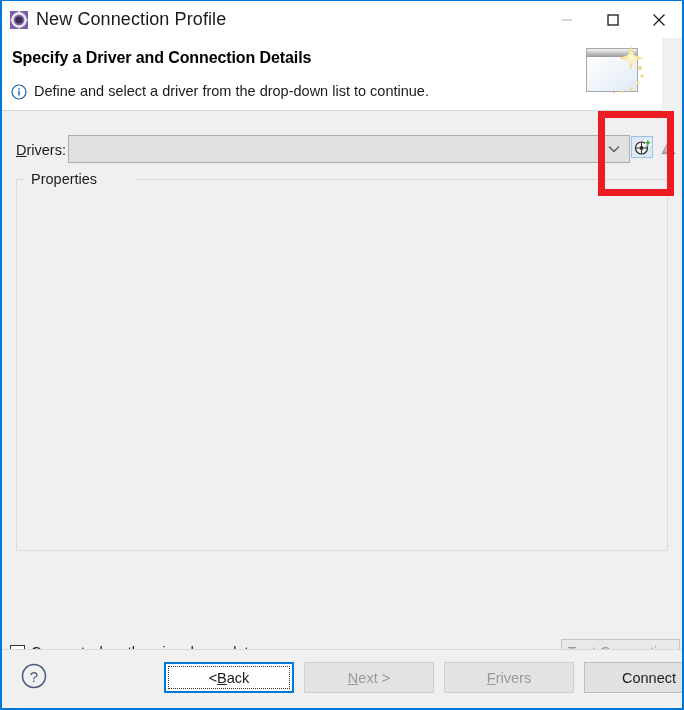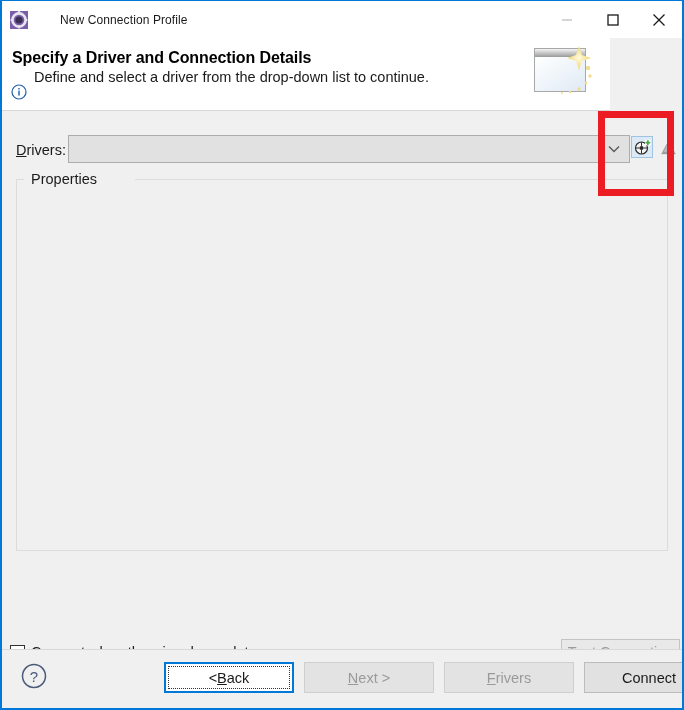--- a/index.html
+++ b/index.html
@@ -40,67 +40,66 @@
   }
   .title-icon {
     width: 18px;
     height: 18px;
     margin-left: 8px;
     margin-right: 8px;
     flex: 0 0 auto;
     position: relative;
   }
   .title-text {
-    font-size: 12px;
+    font-size: 18px;
     color: #1a1a1a;
     letter-spacing: 0.1px;
     white-space: nowrap;
-    margin-left: 24px;
   }
   .win-buttons {
     position: absolute;
     right: 0; top: 0;
     height: 37px;
     display: flex;
   }
   .win-btn {
     width: 46px;
     height: 37px;
     display: flex;
     align-items: center;
     justify-content: center;
   }
   .win-btn svg { display:block; }
 
   
   .header {
     position: absolute;
     left: 0; top: 37px;
-    width: 608px;
+    width: 660px;
     height: 73px;
     background: #ffffff;
     border-bottom: 1px solid #d8d8d8;
     box-sizing: border-box;
   }
   .header-title {
     position: absolute;
     left: 10px; top: 11px;
     font-size: 16px;
     font-weight: bold;
     color: #000000;
     letter-spacing: -0.1px;
   }
   .header-info-icon {
     position: absolute;
     left: 9px; top: 46px;
     width: 16px; height: 16px;
   }
   .header-sub {
     position: absolute;
-    left: 32px; top: 31px;
+    left: 32px; top: 45px;
     font-size: 14.5px;
     color: #1a1a1a;
   }
   .header-art {
     position: absolute;
     right: 8px; top: 2px;
     width: 80px; height: 64px;
   }
 
   

